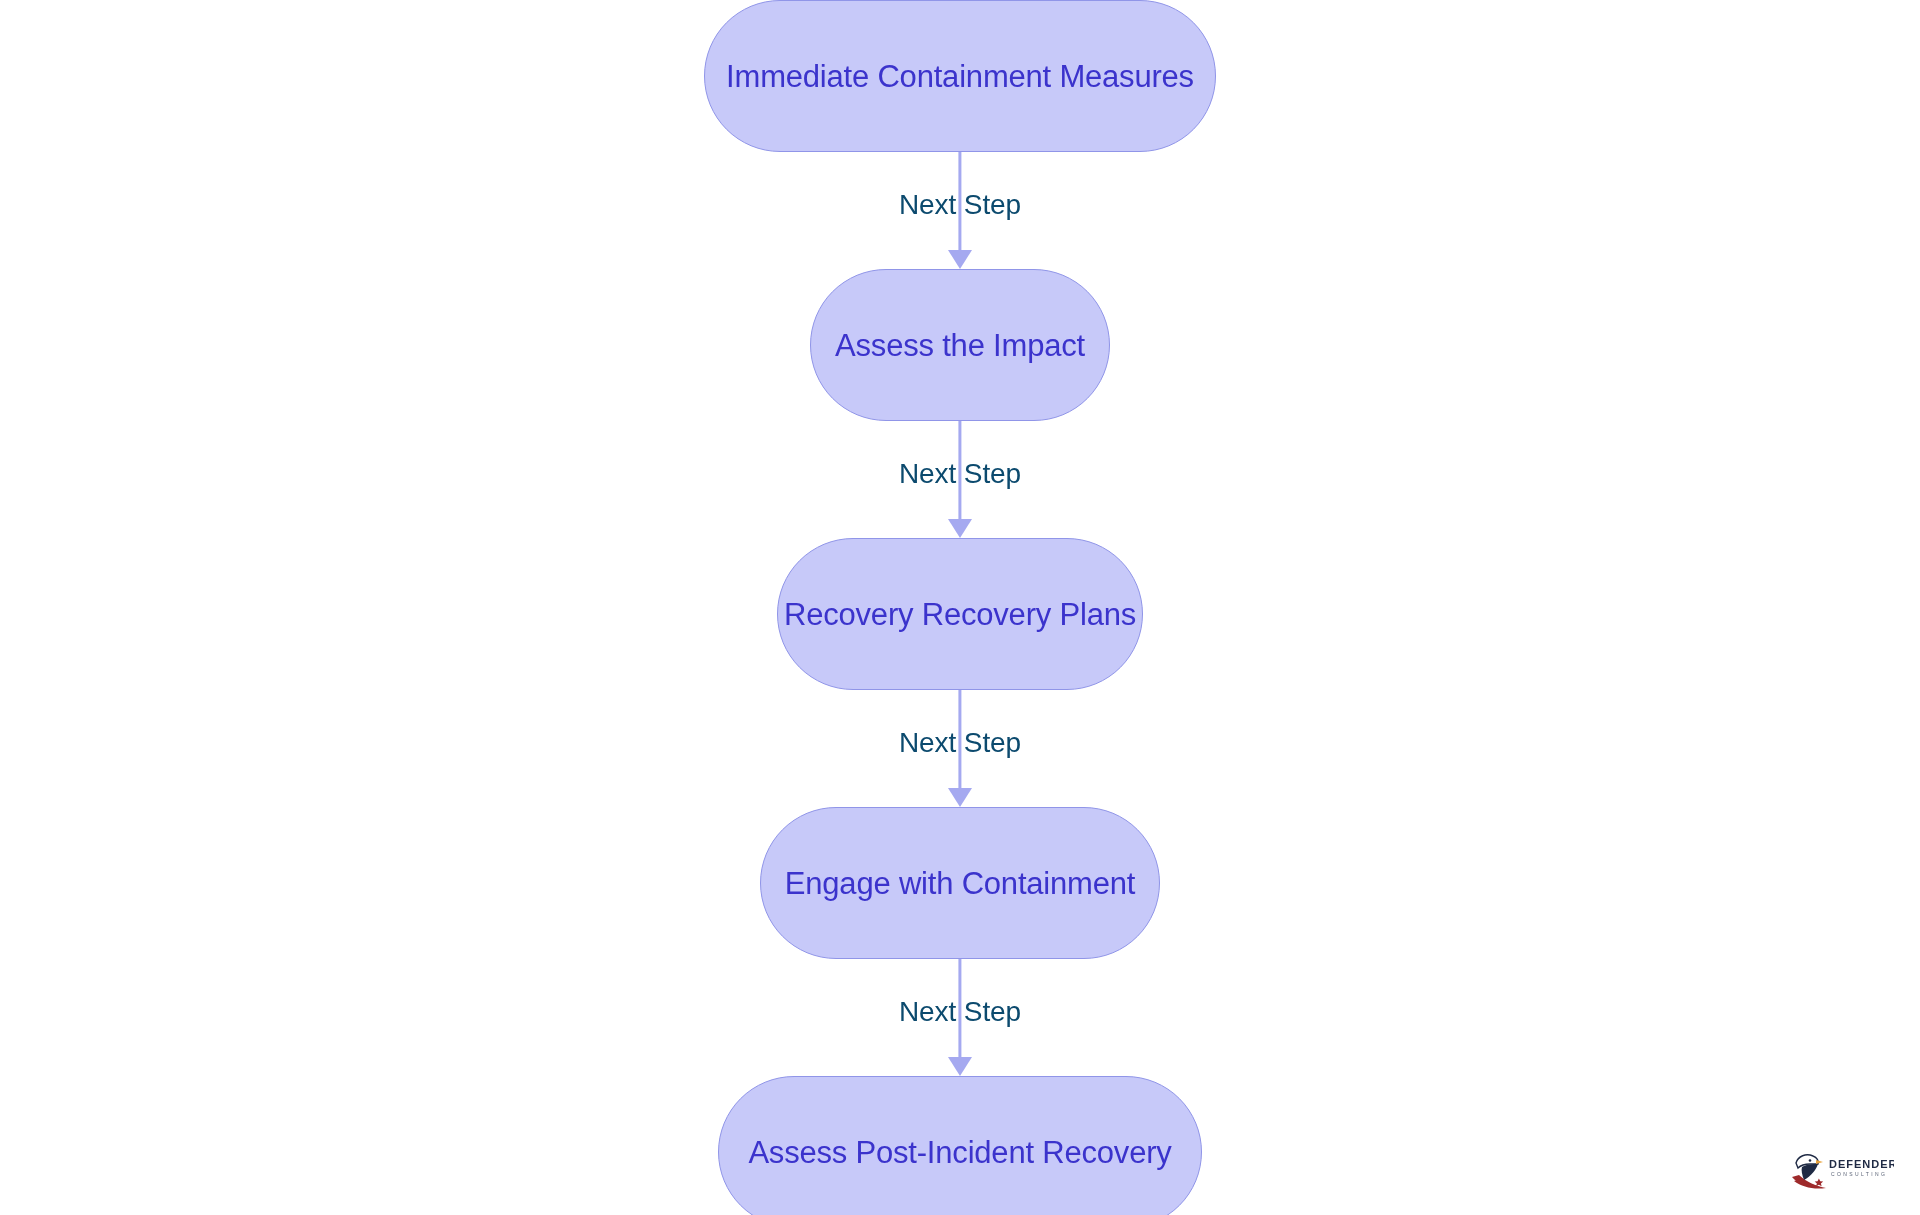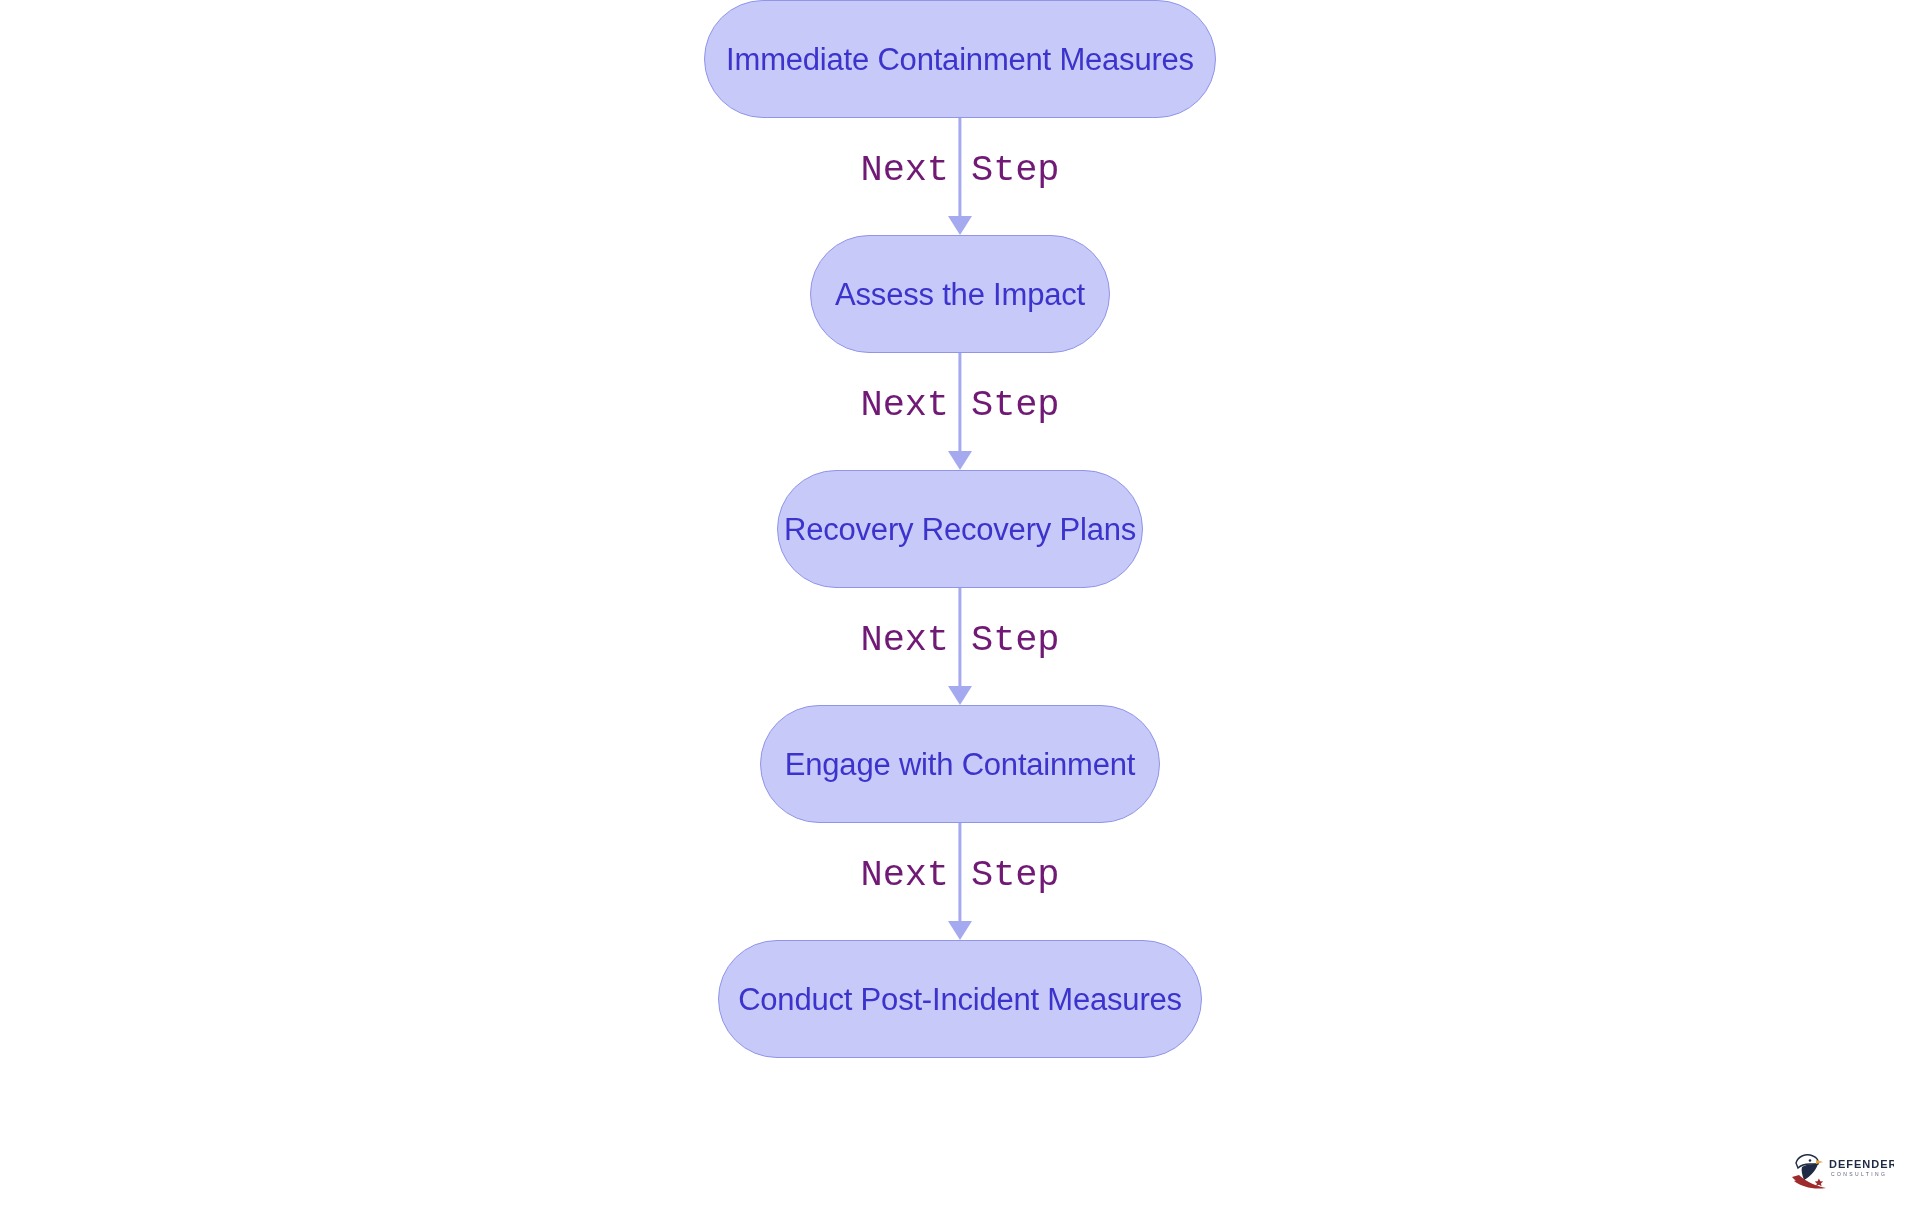--- a/index.html
+++ b/index.html
@@ -36,21 +36,21 @@
   
   .node {
     position: relative;
     box-sizing: border-box;
     background: #c7c9f9;
     border: 1.6px solid #9095e8;
     border-radius: 999px;
     display: flex;
     align-items: center;
     justify-content: center;
-    height: 118px;
+    height: 152px;
     padding: 0 46px;
     z-index: 3;
   }
   .node-label {
     color: #3b33cc;
     font-size: 31px;
     font-weight: 400;
     letter-spacing: -0.2px;
     white-space: nowrap;
     line-height: 1;
@@ -89,28 +89,27 @@
     transform: translateX(-50%);
     width: 0;
     height: 0;
     border-left: 12px solid transparent;
     border-right: 12px solid transparent;
     border-top: 19px solid #a5a9f0;
   }
   .connector .edge-label {
     position: relative;
     z-index: 4;
-    color: #701a75;
-    font-size: 37px;
+    color: #0c4a6e;
+    font-size: 28px;
     letter-spacing: -0.1px;
     line-height: 1;
     background: transparent;
     white-space: nowrap;
     transform: translateY(-6px);
-    font-family: Liberation Mono, monospace;
   }
 
   
   .watermark {
     position: absolute;
     right: 26px;
     bottom: 24px;
     width: 104px;
     height: 40px;
     display: flex;
@@ -160,21 +159,21 @@
       <span class="node-label">Engage with Containment</span>
     </div>
 
     <div class="connector">
       <span class="line"></span>
       <span class="arrowhead"></span>
       <span class="edge-label">Next Step</span>
     </div>
 
     <div class="node n4">
-      <span class="node-label">Conduct Post-Incident Measures</span>
+      <span class="node-label">Assess Post-Incident Recovery</span>
     </div>
 
   </div>
 
   <div class="watermark">
     <svg width="104" height="40" viewBox="0 0 104 40">
 
       <path d="M2 26 C8 33 18 37 30 36 C22 33 14 29 9 24 Z" fill="#9e2a2b"></path>
       <path d="M4 30 C12 36 24 39 36 37 C27 35 16 32 10 28 Z" fill="#9e2a2b"></path>
 

